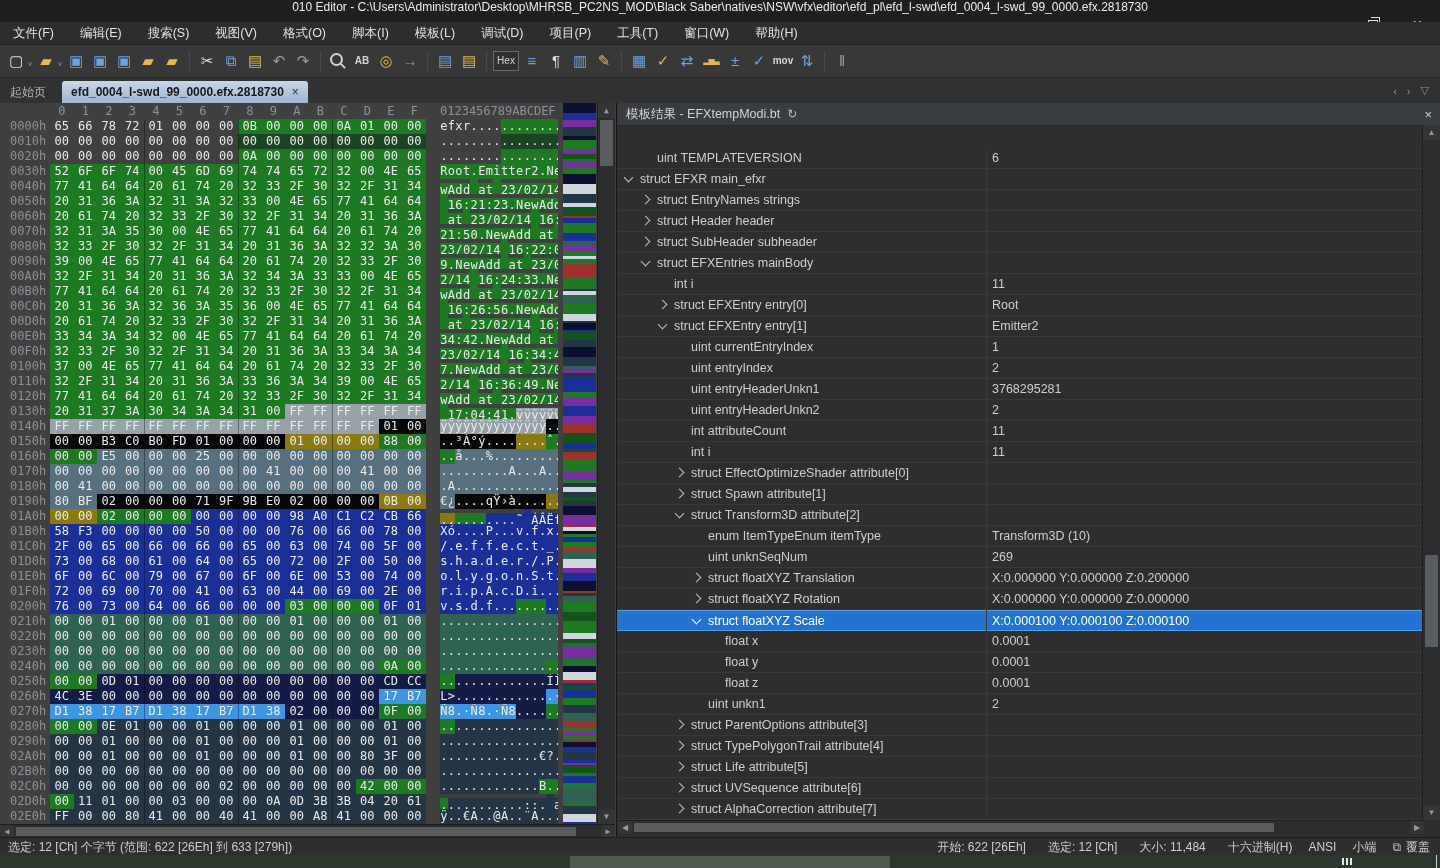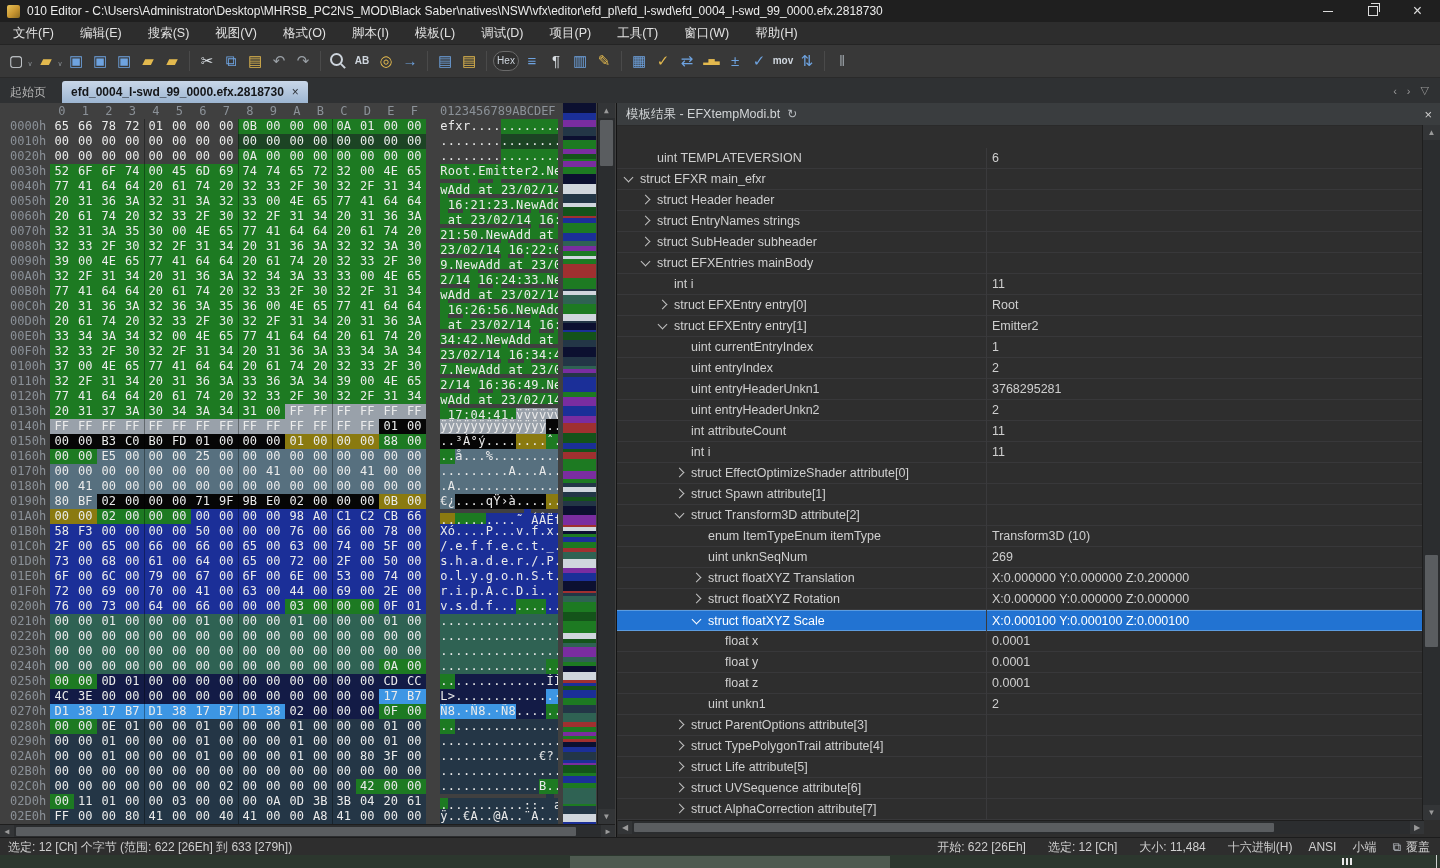--- a/index.html
+++ b/index.html
@@ -1,20 +1,20 @@
 <!DOCTYPE html>
 <html><head>
 <meta charset="utf-8">
 <style>
   html,body{margin:0;padding:0;background:#1a1a1a;}
   .app{position:relative;width:1440px;height:868px;overflow:hidden;background:#2b2b2b;
        font-family:"Liberation Sans",sans-serif;color:#ddd;-webkit-font-smoothing:antialiased;}
   
   .titlebar{position:absolute;left:0;top:0;width:1440px;height:22px;background:#1f1f1f;
-            display:flex;align-items:center;}
+            display:flex;align-items:center;flex-direction:column;}
   .appicon{width:13px;height:13px;margin:0 7px 0 7px;border-radius:2px;
            background:linear-gradient(135deg,#e8c35a 0%,#c89530 55%,#8a6a20 100%);}
   .titletext{font-size:12px;color:#ececec;white-space:nowrap;}
   .winbtns{margin-left:auto;display:flex;height:22px;}
   .winbtn{width:45px;height:22px;display:flex;align-items:center;justify-content:center;
           color:#dcdcdc;font-size:13px;}
   .minglyph{display:inline-block;width:10px;height:1px;background:#dcdcdc;}
   .restglyph{display:inline-block;width:8px;height:8px;border:1px solid #dcdcdc;position:relative;}
   .restglyph::before{content:"";position:absolute;left:2px;top:-4px;width:8px;height:8px;
           border:1px solid #dcdcdc;border-bottom:none;border-left:none;}
@@ -26,21 +26,21 @@
   .toolbar{position:absolute;left:0;top:45px;width:1440px;height:33px;background:#383838;
            display:flex;align-items:center;padding-left:4px;box-sizing:border-box;
            border-bottom:1px solid #2a2a2a;}
   .ic{width:22px;height:22px;margin:0 1px;display:flex;align-items:center;justify-content:center;
       font-size:15px;line-height:22px;}
   .ic.w{color:#d8dde2;} .ic.y{color:#e3b94e;} .ic.b{color:#6ea3e0;} .ic.g{color:#9aa0a6;}
   .ic.cr{width:8px;font-size:7px;color:#8a8f94;margin:6px 0 0 -2px;}
   .ic.tx{font-size:10px;font-weight:bold;color:#cfd6de;letter-spacing:0;}
   .ic.ysm{font-size:8px;color:#e3b94e;letter-spacing:-1px;}
   .ic.hex{font-size:10px;color:#cfd6de;border:1px solid #6a6a6a;background:#303030;
-          width:24px;height:18px;border-radius:10px;}
+          width:24px;height:18px;border-radius:0;}
   .ic.mag{position:relative;}
   .ic.mag::before{content:"";width:9px;height:9px;border:2px solid #cdd4dc;border-radius:50%;
           position:absolute;left:3px;top:3px;}
   .ic.mag::after{content:"";width:6px;height:2px;background:#cdd4dc;position:absolute;
           left:13px;top:15px;transform:rotate(45deg);}
   .tsep{width:1px;height:20px;background:#4a4a4a;margin:0 5px;}
   
   .tabbar{position:absolute;left:0;top:78px;width:1440px;height:25px;background:#2f3133;
           display:flex;align-items:flex-end;}
   .startpage{font-size:12px;color:#b5b5b5;padding:0 10px;height:20px;line-height:20px;margin-bottom:1px;}
@@ -615,25 +615,25 @@
       <div class="tplrows" id="tplrows">
           <div class="trow">
             <span class="tname" style="padding-left: 25px;"><span class="arrow none"></span><span>uint TEMPLATEVERSION</span></span>
             <span class="tval">6</span>
           </div>
           <div class="trow">
             <span class="tname" style="padding-left: 8px;"><span class="arrow exp"></span><span>struct EFXR main_efxr</span></span>
             <span class="tval"></span>
           </div>
           <div class="trow">
+            <span class="tname" style="padding-left: 25px;"><span class="arrow col"></span><span>struct EntryNames strings</span></span>
+            <span class="tval"></span>
+          </div>
+          <div class="trow">
             <span class="tname" style="padding-left: 25px;"><span class="arrow col"></span><span>struct Header header</span></span>
-            <span class="tval"></span>
-          </div>
-          <div class="trow">
-            <span class="tname" style="padding-left: 25px;"><span class="arrow col"></span><span>struct EntryNames strings</span></span>
             <span class="tval"></span>
           </div>
           <div class="trow">
             <span class="tname" style="padding-left: 25px;"><span class="arrow col"></span><span>struct SubHeader subheader</span></span>
             <span class="tval"></span>
           </div>
           <div class="trow">
             <span class="tname" style="padding-left: 25px;"><span class="arrow exp"></span><span>struct EFXEntries mainBody</span></span>
             <span class="tval"></span>
           </div>

